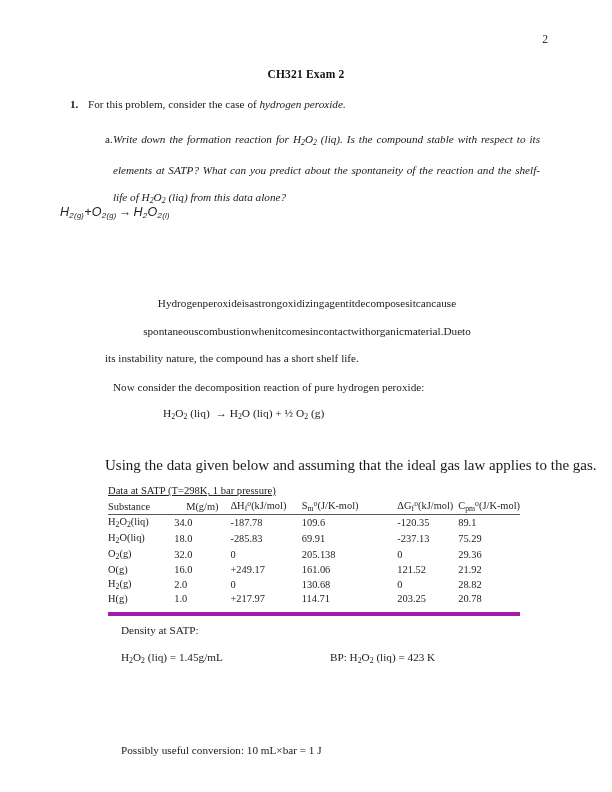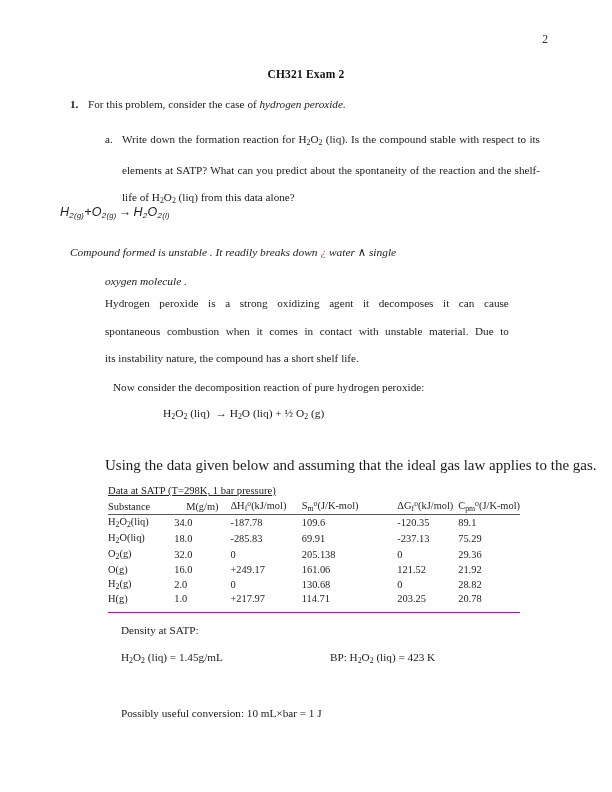--- a/index.html
+++ b/index.html
@@ -67,22 +67,23 @@
     font-size: 11.2px;
     line-height: 27.5px;
     text-align: justify;
   }
   .qa .letter {
     display: inline-block;
     width: 17px;
   }
   .qa .body {
     display: block;
-    margin-left: 17px;
+    margin-left: 8px;
     margin-top: -27.5px;
+    font-style: italic;
   }
 
   
   .formula-1 {
     position: absolute;
     top: 205px;
     left: 60px;
     font-size: 12.5px;
     font-style: italic;
     font-family: Liberation Sans, sans-serif;
@@ -123,21 +124,21 @@
     left: 105px;
     width: 404px;
     font-size: 11.2px;
     line-height: 27.5px;
     text-align: justify;
     text-justify: inter-word;
   }
   .para > span { display: block; }
   .para .jline {
     display: flex;
-    justify-content: space-between;
+    justify-content: center;
   }
 
   
   .now-consider {
     position: absolute;
     top: 381px;
     left: 113px;
     font-size: 11.2px;
   }
   .formula-2 {
@@ -178,21 +179,21 @@
     font-weight: normal;
     border-bottom: 1px solid #555;
     padding: 0 0 1px 0;
     white-space: nowrap;
   }
   table.data td {
     text-align: left;
     padding: 1.4px 0 1.4px 0;
     white-space: nowrap;
   }
-  table.data tr.last td { border-bottom: 1px solid #a21caf; padding-bottom: 8px; }
+  table.data tr.last td { border-bottom: 4px solid #a21caf; padding-bottom: 8px; }
   table.data .c0 { width: 72px; }
   table.data .c1 { width: 62px; text-align: center; }
   table.data .c2 { width: 75px; }
   table.data .c3 { width: 105px; }
   table.data .c4 { width: 62px; }
   table.data .c5 { width: auto; }
 
   
   .density-title {
     position: absolute;
@@ -209,21 +210,21 @@
   .dens-row .right {
     position: absolute;
     left: 209px;
     top: 0;
   }
   .r1 { top: 651px; }
   .r2 { top: 679px; }
   .r2 .right { left: 216px; }
   .conversion {
     position: absolute;
-    top: 707px;
+    top: 744px;
     left: 121px;
     font-size: 11.2px;
   }
 </style>
 </head>
 <body>
 
 <div class="page">
 
   <div class="page-number">2</div>
@@ -240,24 +241,20 @@
       Write down the formation reaction for H<sub>2</sub>O<sub>2</sub> (liq). Is the compound stable with respect to
       its elements at SATP? What can you predict about the spontaneity of the reaction and the
       shelf-life of H<sub>2</sub>O<sub>2</sub> (liq) from this data alone?
     </span>
   </div>
 
   <div class="formula-1">
     <span>H<span class="sub">2</span><span class="st">(g)</span></span><span>+</span><span>O<span class="sub">2</span><span class="st">(g)</span></span><span class="arrow">→</span><span>H<span class="sub">2</span>O<span class="sub">2</span><span class="st">(l)</span></span>
   </div>
 
-  <div class="ital-answer">
-    <span>Compound formed is unstable . It readily breaks down </span><span class="qmark">¿</span><span> water ∧ single</span>
-    <span class="line2">oxygen molecule .</span>
-  </div>
 
   <div class="para">
     <span class="jline">
       <span>Hydrogen</span>
       <span>peroxide</span>
       <span>is</span>
       <span>a</span>
       <span>strong</span>
       <span>oxidizing</span>
       <span>agent</span>
@@ -269,21 +266,21 @@
     </span>
     <span class="jline">
       <span>spontaneous</span>
       <span>combustion</span>
       <span>when</span>
       <span>it</span>
       <span>comes</span>
       <span>in</span>
       <span>contact</span>
       <span>with</span>
-      <span>unstable</span>
+      <span>organic</span>
       <span>material.</span>
       <span>Due</span>
       <span>to</span>
     </span>
     <span>its instability nature, the compound has a short shelf life.</span>
   </div>
 
   <div class="now-consider">Now consider the decomposition reaction of pure hydrogen peroxide:</div>
 
   <div class="formula-2">

